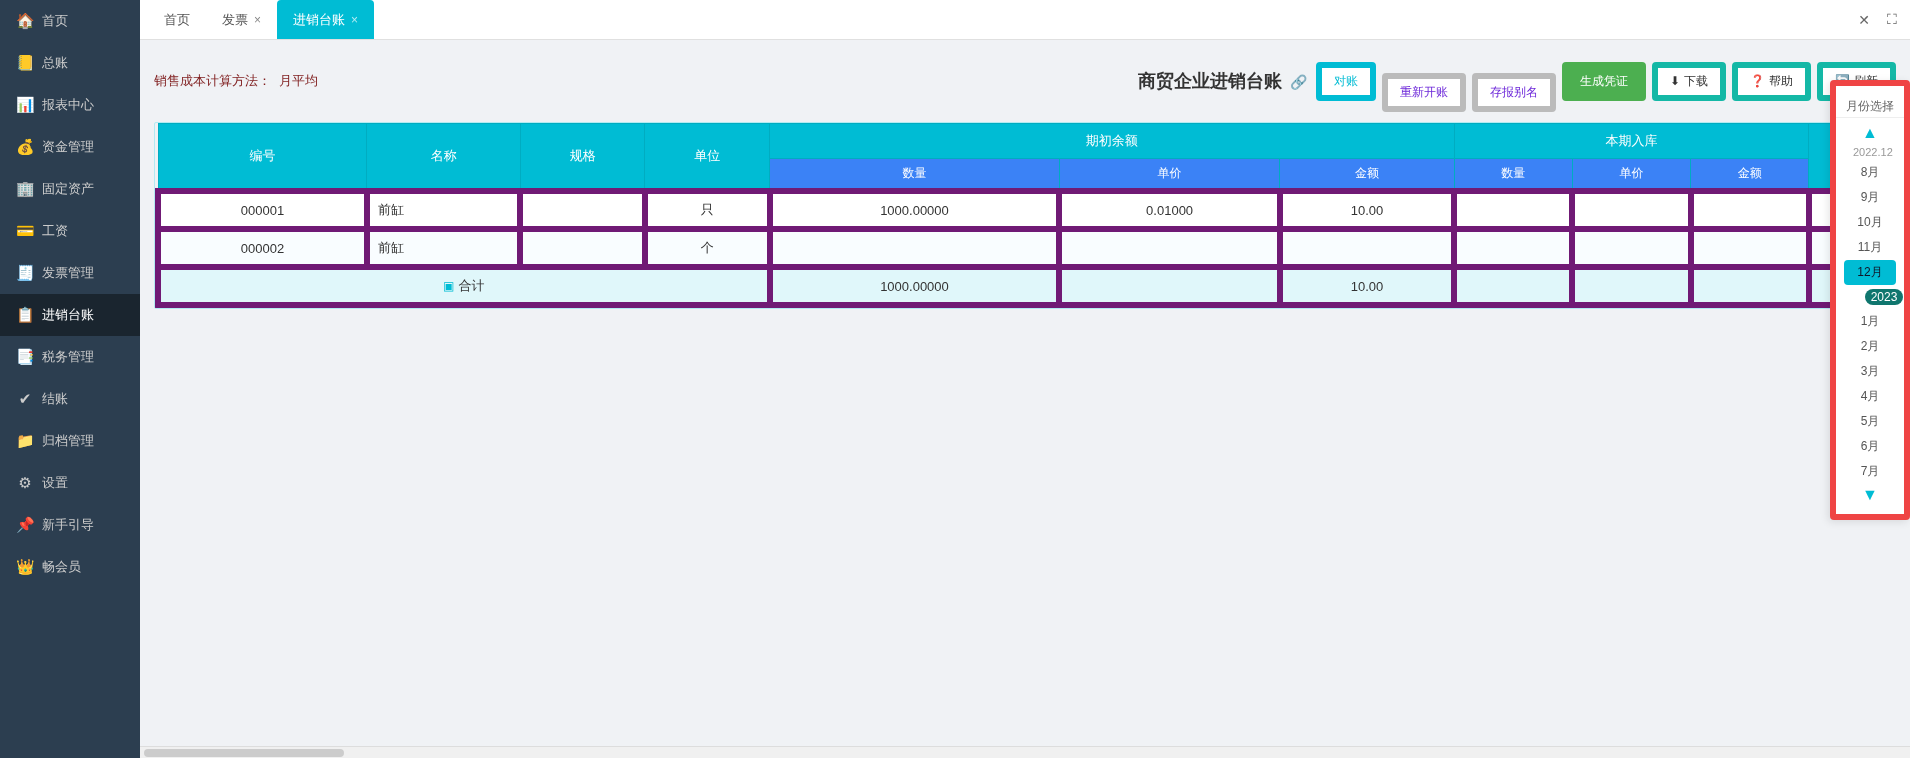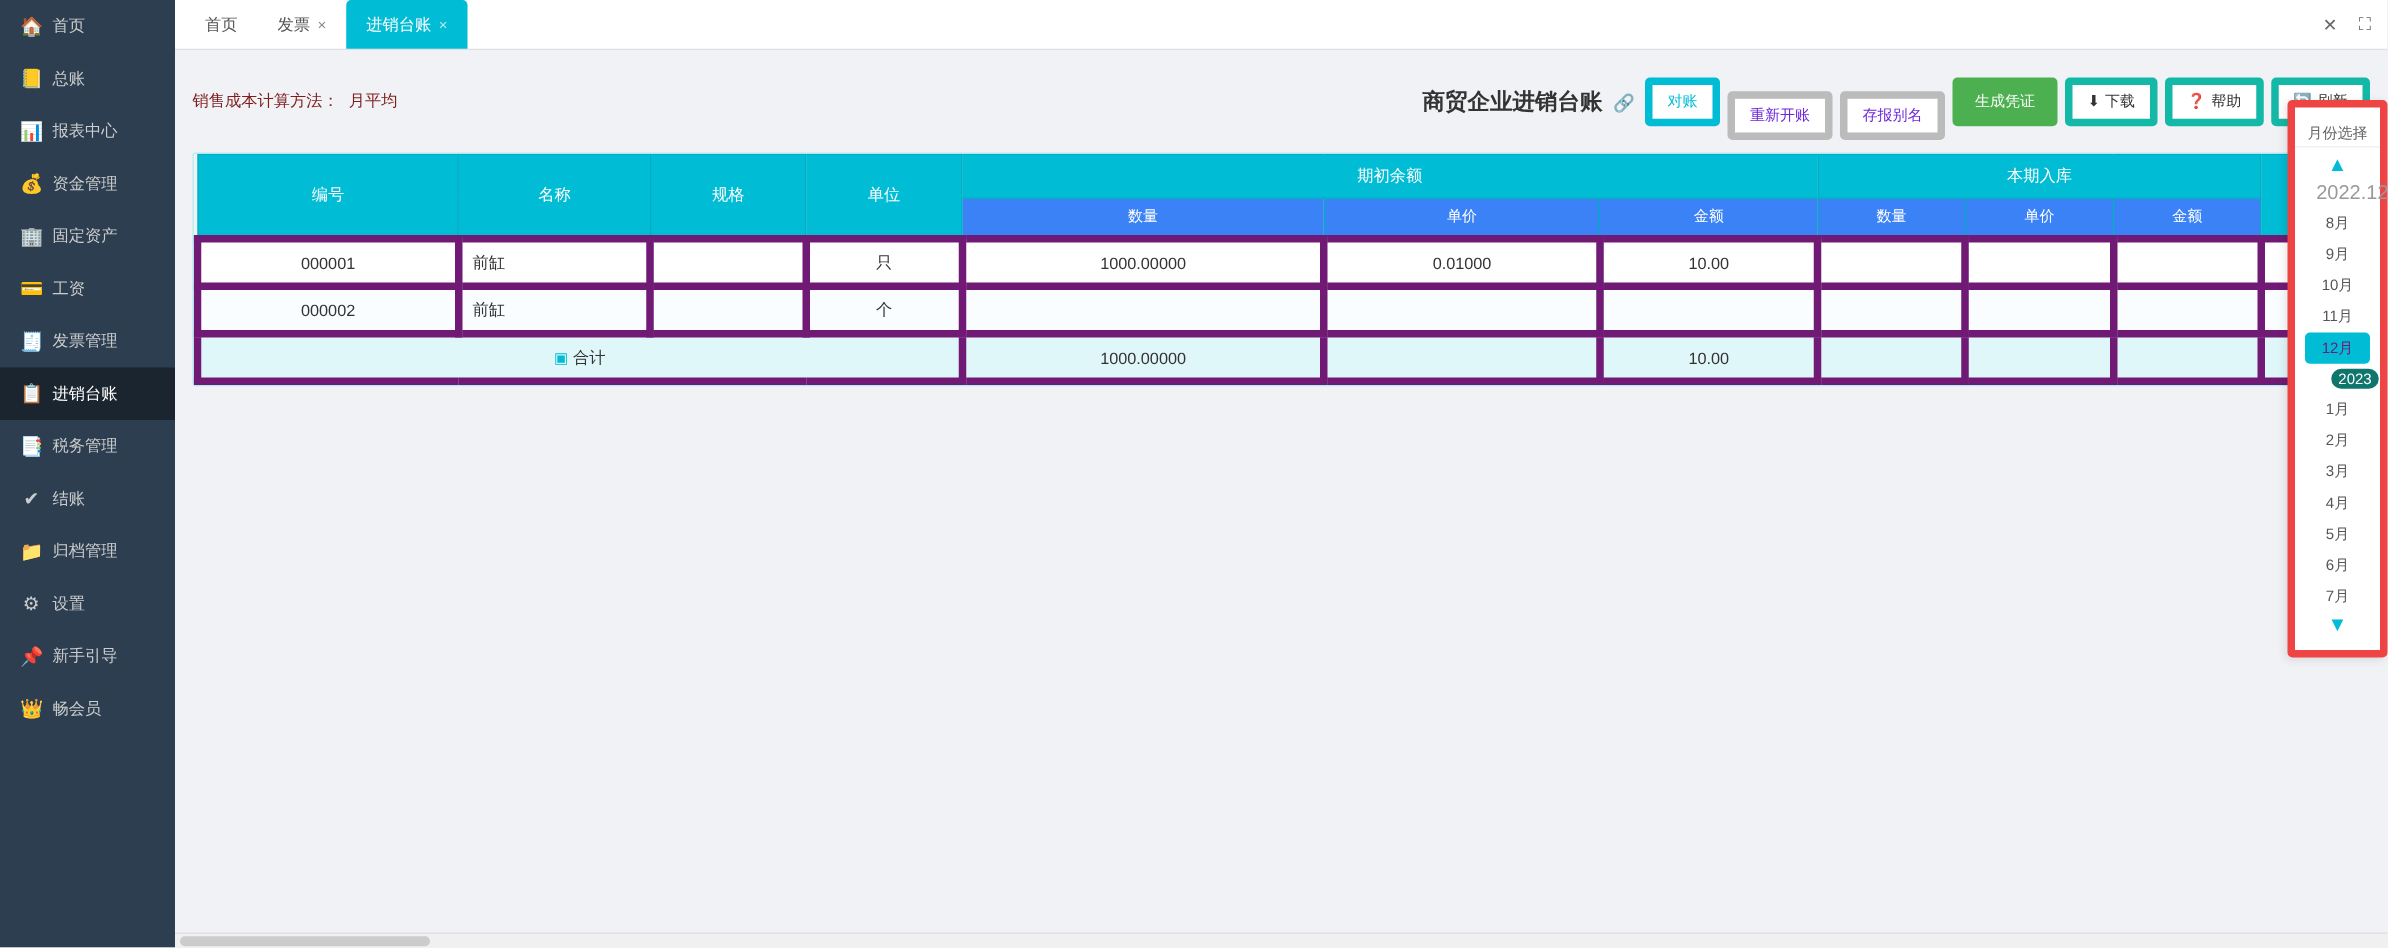--- a/index.html
+++ b/index.html
@@ -204,21 +204,21 @@
     .month-panel-title {
       text-align: center;
       font-size: 12px;
       color: #666;
       padding: 4px 0 2px;
       border-bottom: 1px solid #eee;
       margin-bottom: 4px;
     }
     .year-label {
       text-align: right;
-      font-size: 16px;
+      font-size: 11px;
       color: #999;
       padding: 2px 17px;
     }
     .year-badge {
       background: #0f766e;
       color: #fff;
       border-radius: 10px;
       font-size: 12px;
       padding: 1px 6px;
       display: inline-block;
@@ -226,21 +226,21 @@
     }
     .month-item {
       text-align: center;
       padding: 4px 0;
       font-size: 12px;
       color: #555;
       cursor: pointer;
     }
     .month-item.active {
       background: #00bcd4;
-      color: #701a75;
+      color: #0f172a;
       border-radius: 4px;
       margin: 0 8px;
     }
     .month-nav {
       text-align: center;
       cursor: pointer;
       color: #00bcd4;
       font-size: 16px;
       padding: 2px 0;
     }

